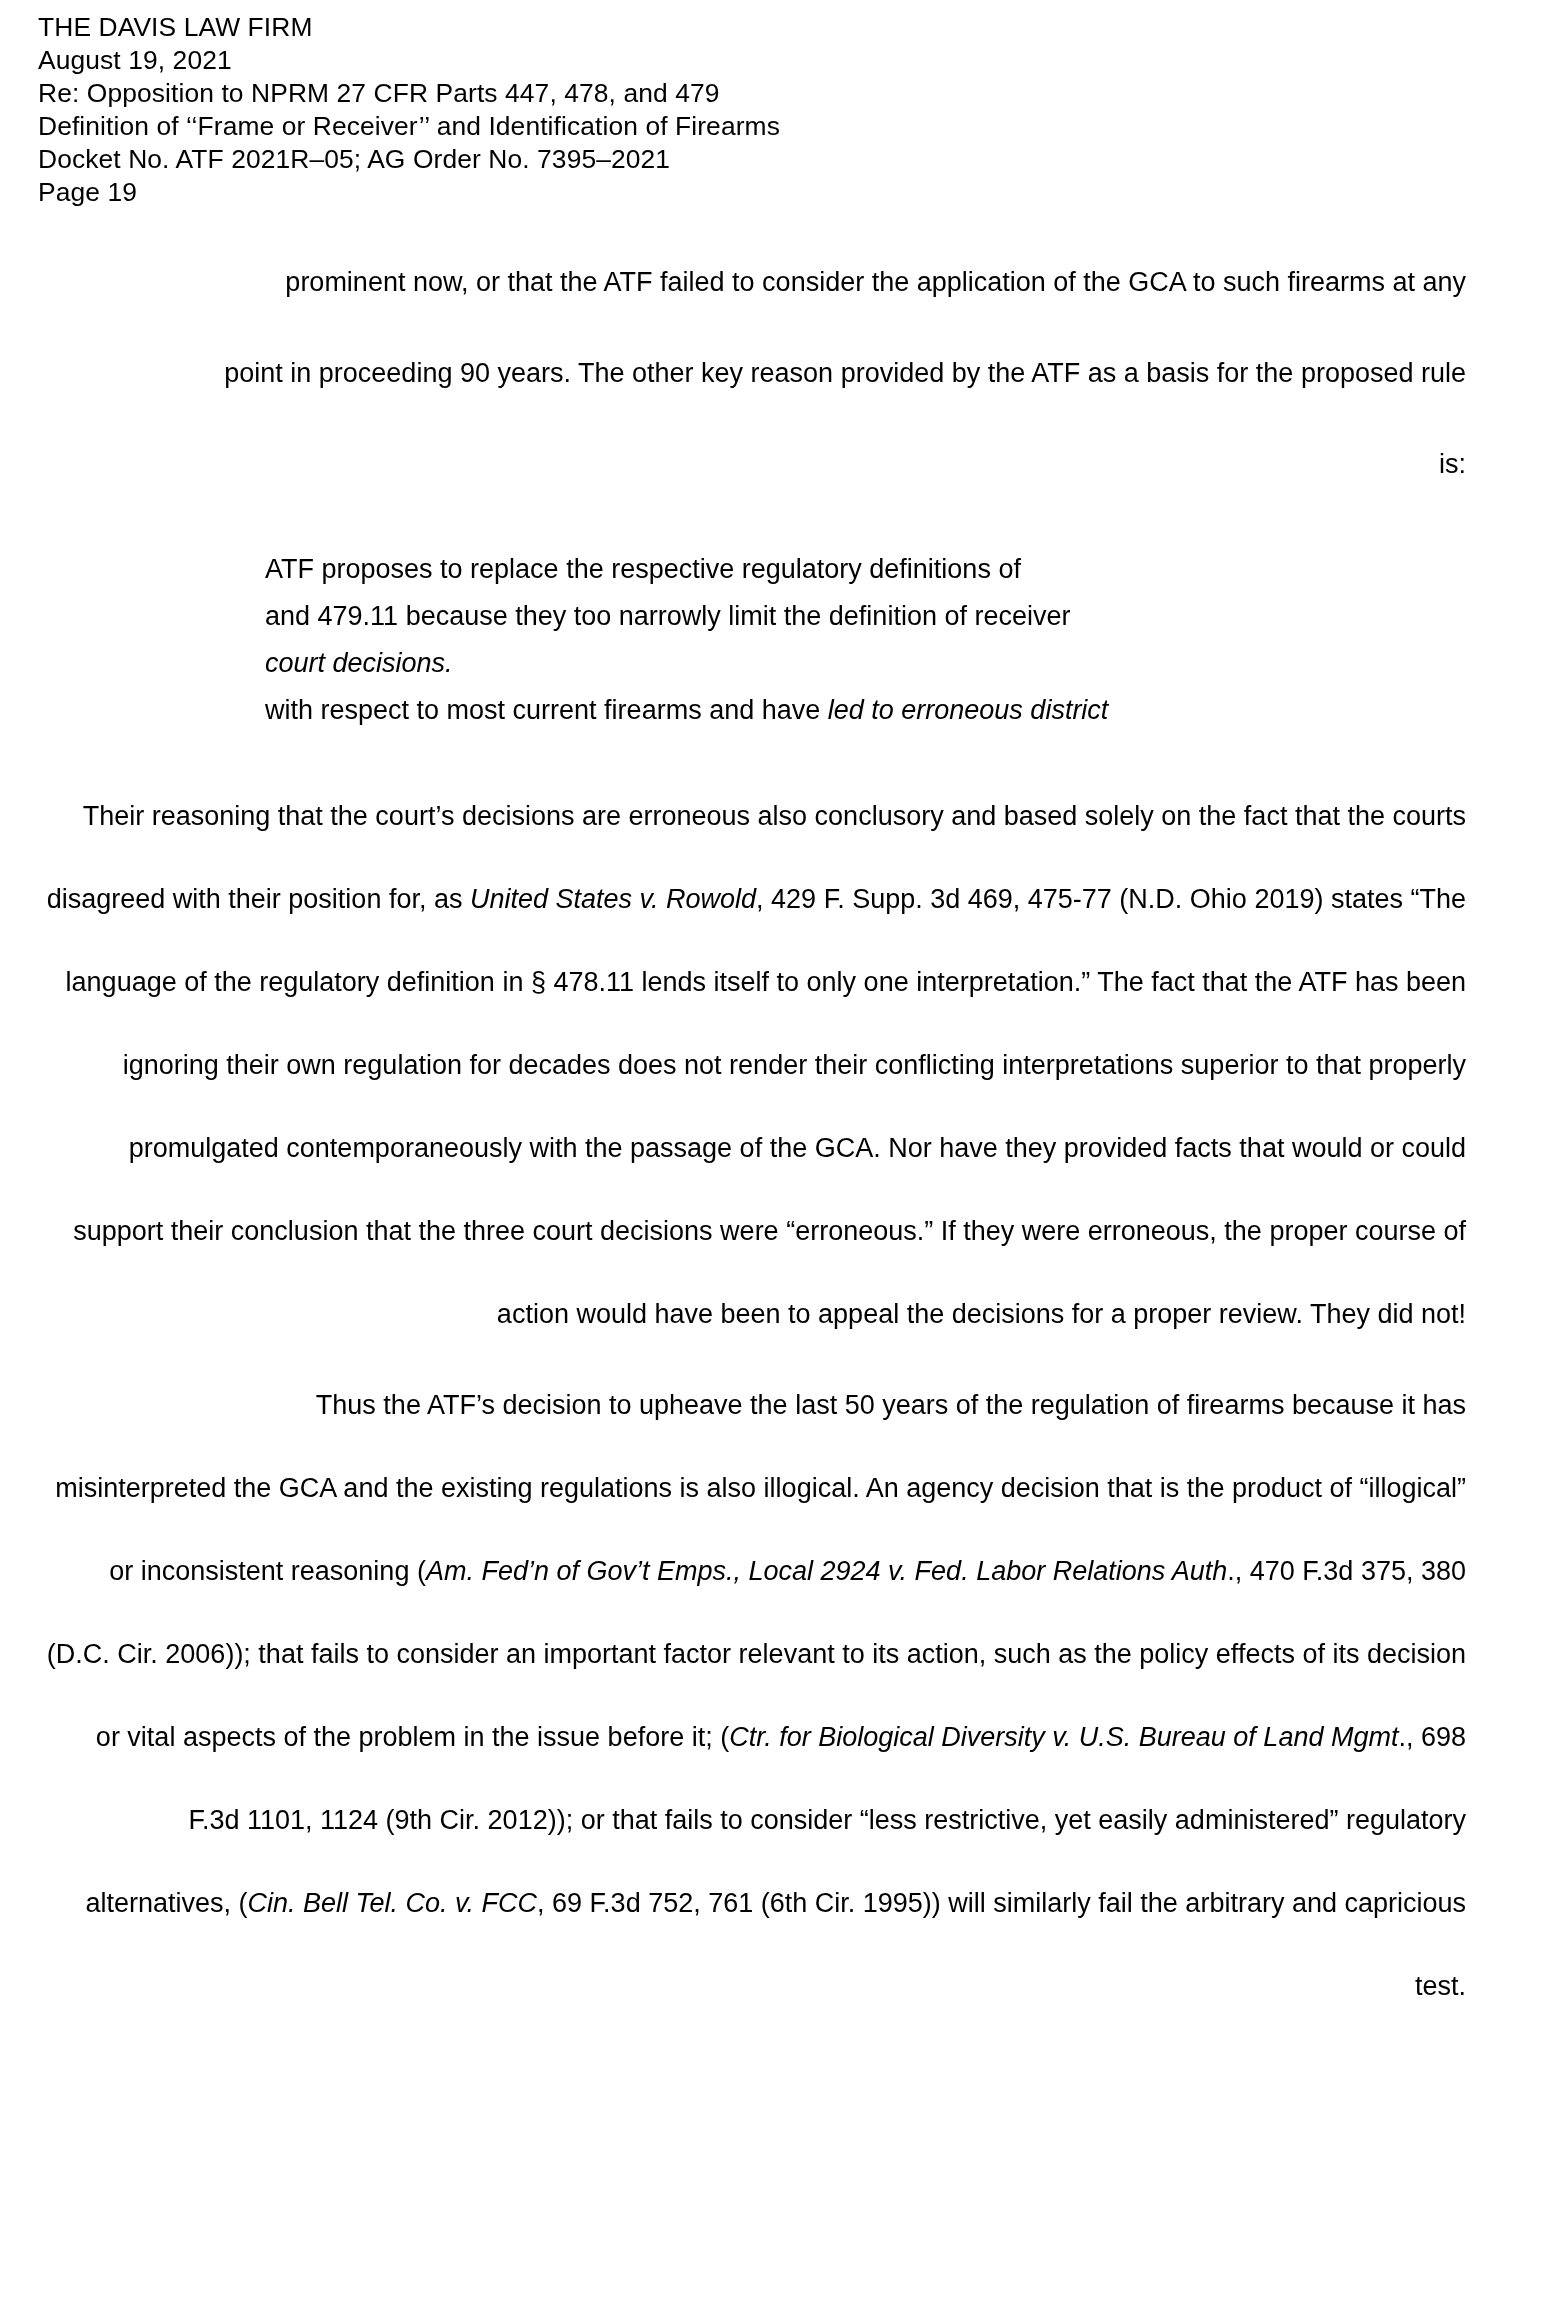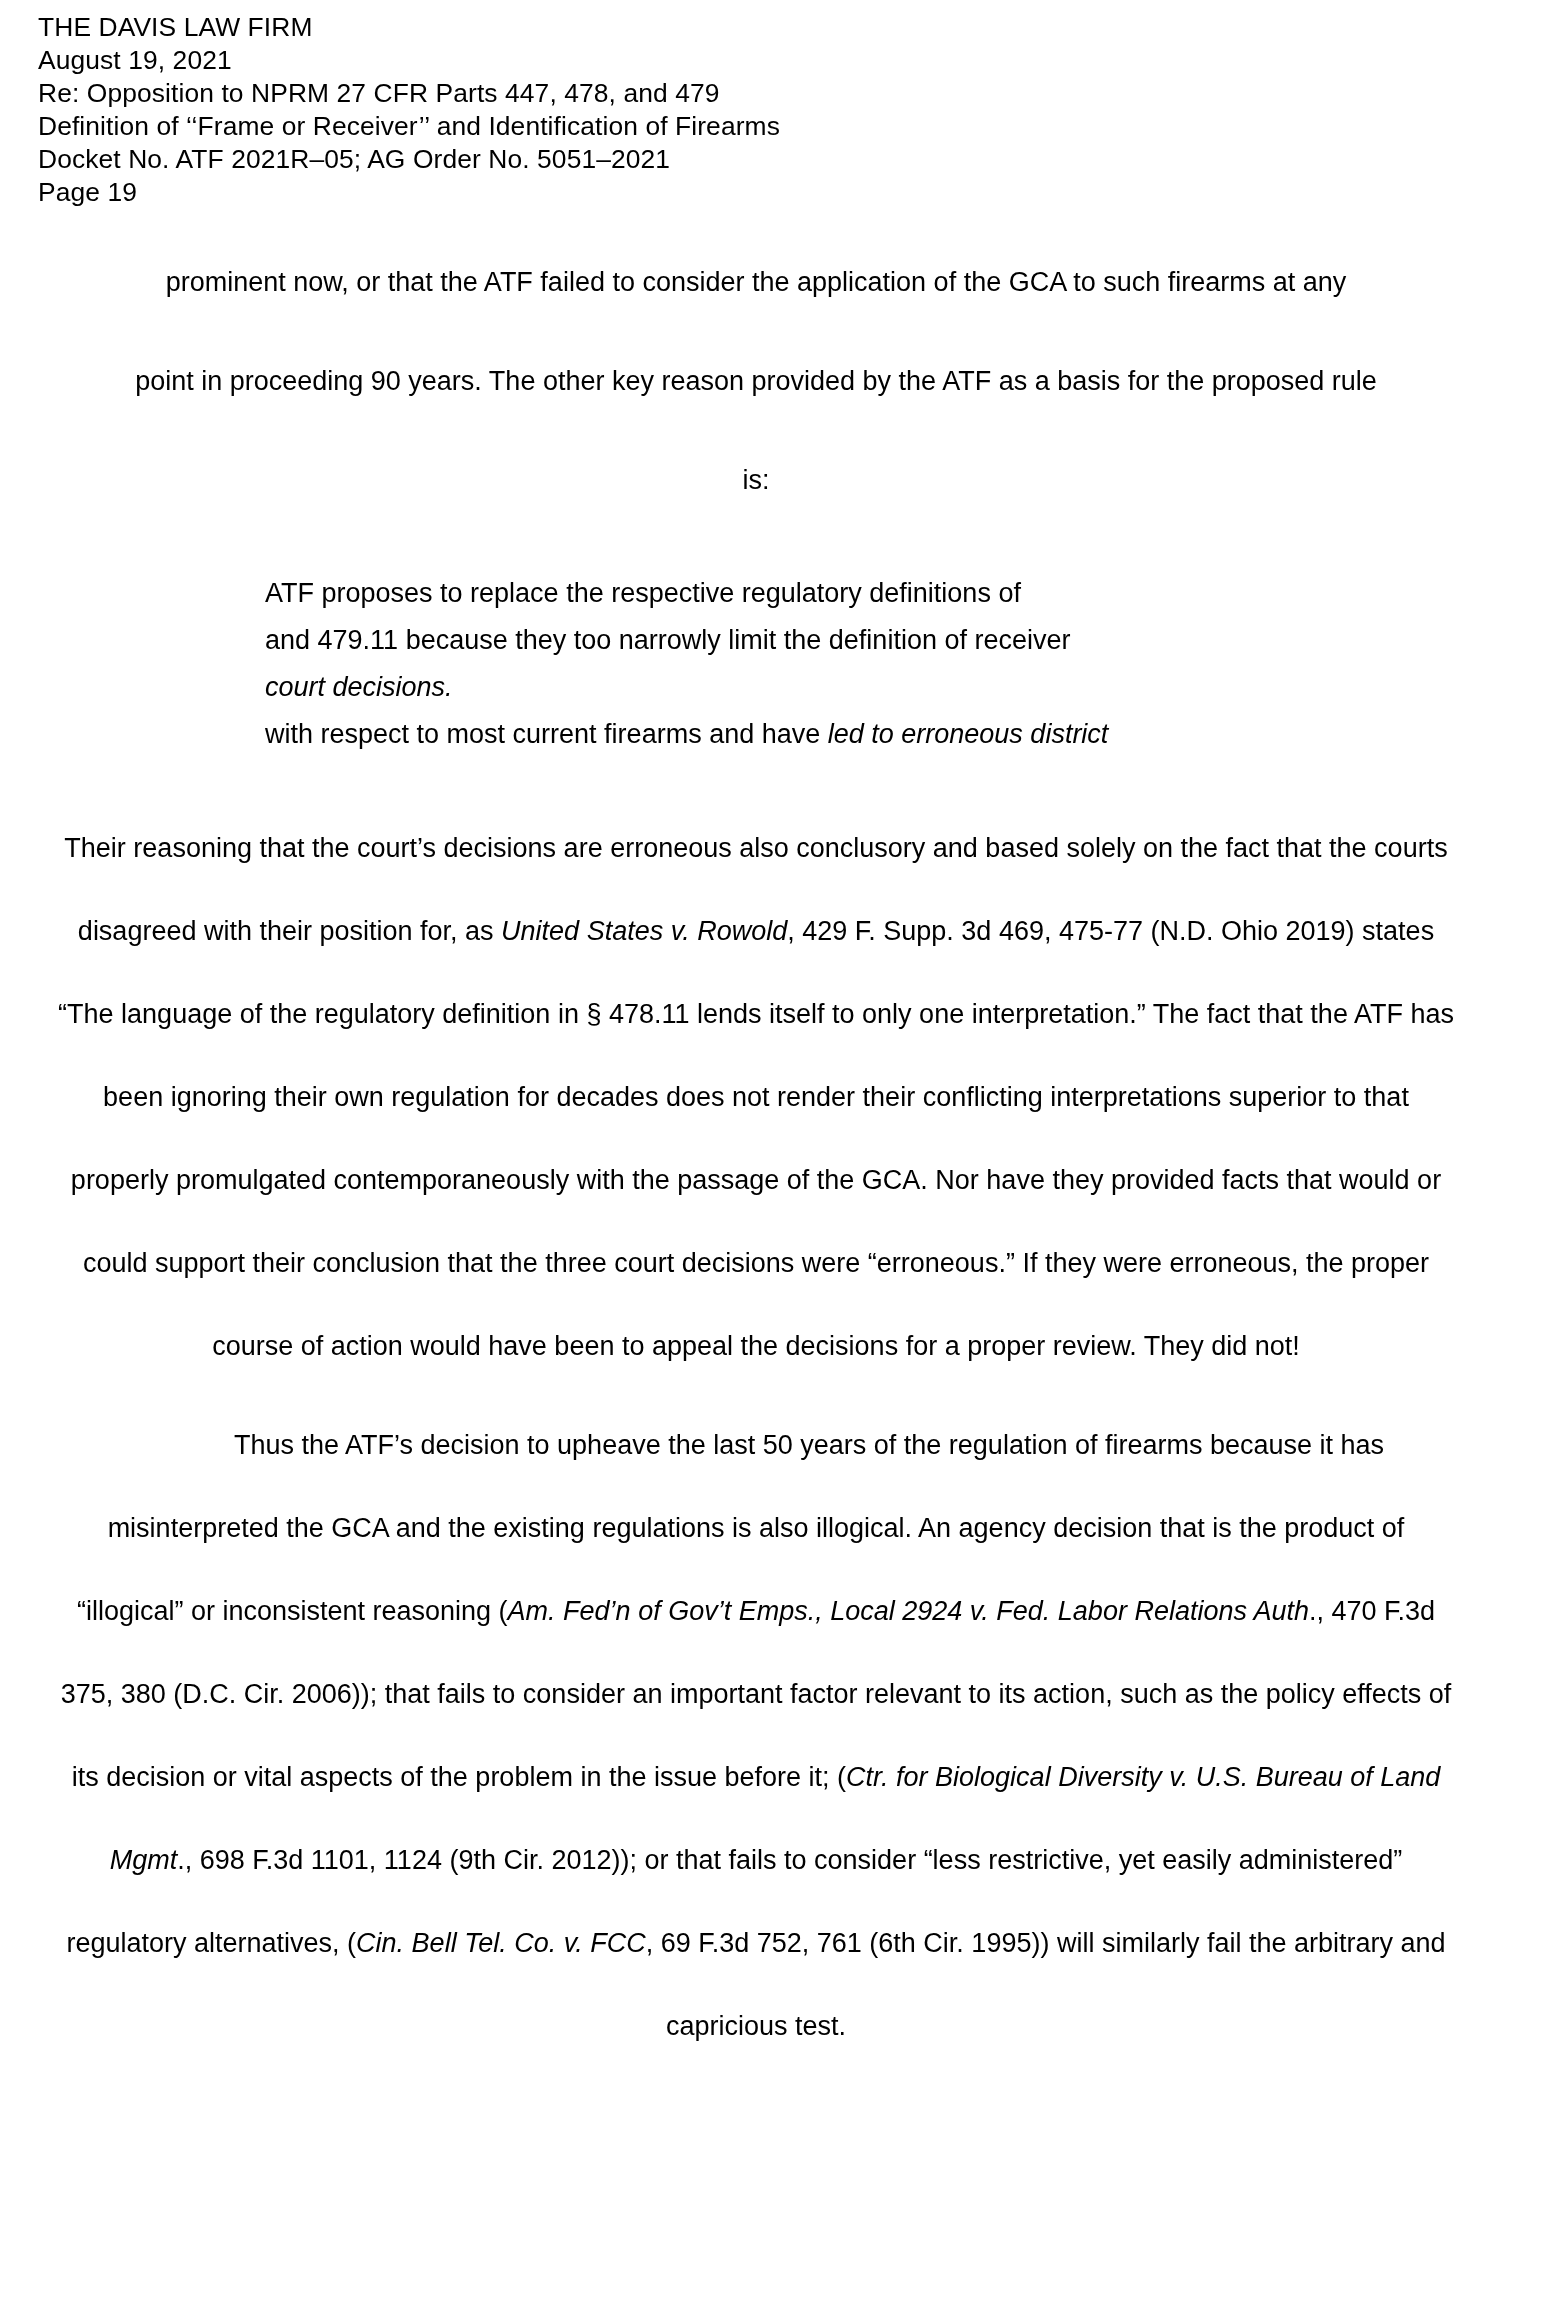--- a/index.html
+++ b/index.html
@@ -28,23 +28,23 @@
   }
   .letterhead div {
     white-space: pre;
   }
   .body-block {
     margin-top: 32px;
   }
   p.body-para {
     font-size: 27px;
     line-height: 83px;
-    margin: 16px;
+    margin: 8px;
     padding: 0;
-    text-align: center;
+    text-align: right;
     white-space: normal;
   }
   p.body-para.first-indent {
     text-indent: 106px;
   }
   .blockquote {
     margin: 0;
     padding: 0 0 0 227px;
     font-size: 27px;
     line-height: 47px;
@@ -65,21 +65,21 @@
 </head>
 <body>
 
 <div id="page">
 
   <div class="letterhead">
     <div>THE DAVIS LAW FIRM</div>
     <div>August 19, 2021</div>
     <div>Re: Opposition to NPRM 27 CFR Parts 447, 478, and 479</div>
     <div>Definition of ‘‘Frame or Receiver’’ and Identification of Firearms</div>
-    <div>Docket No. ATF 2021R–05; AG Order No. 5051–2021</div>
+    <div>Docket No. ATF 2021R–05; AG Order No. 7395–2021</div>
     <div>Page 19</div>
   </div>
 
   <div class="body-block">
 
     <p class="body-para">prominent now, or that the ATF failed to consider the application of the GCA to such firearms at any</p>
     <p class="body-para">point in proceeding 90 years.   The other key reason provided by the ATF as a basis for the proposed rule</p>
     <p class="body-para">is:</p>
 
     <div class="spacer-after-is"></div>

